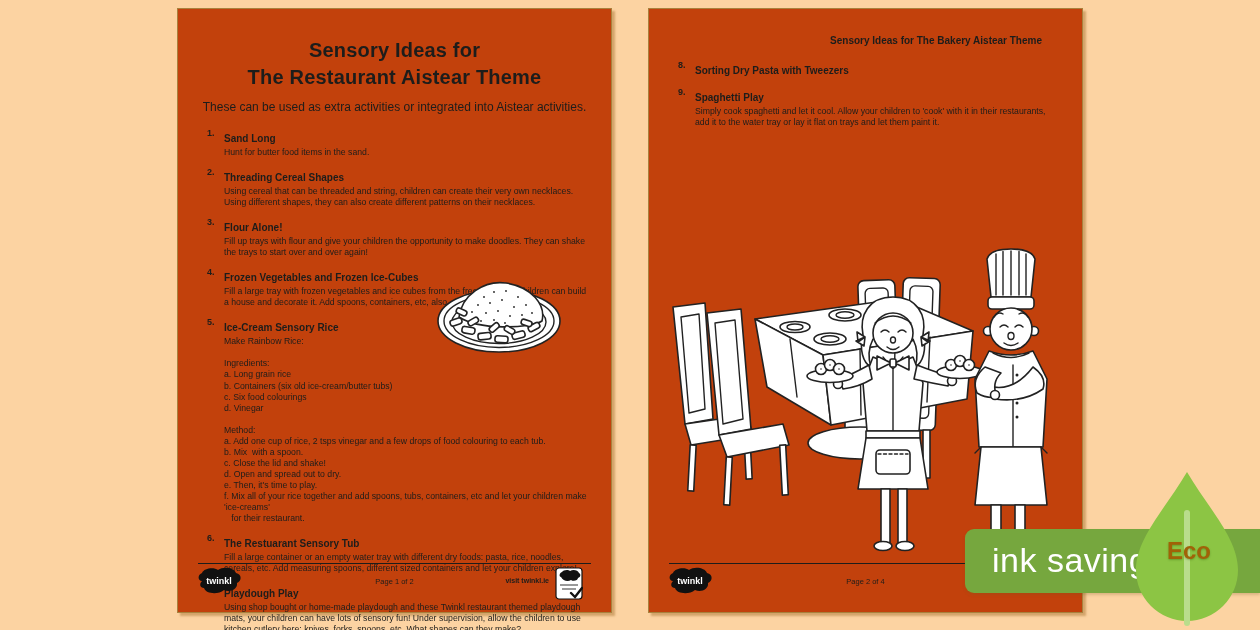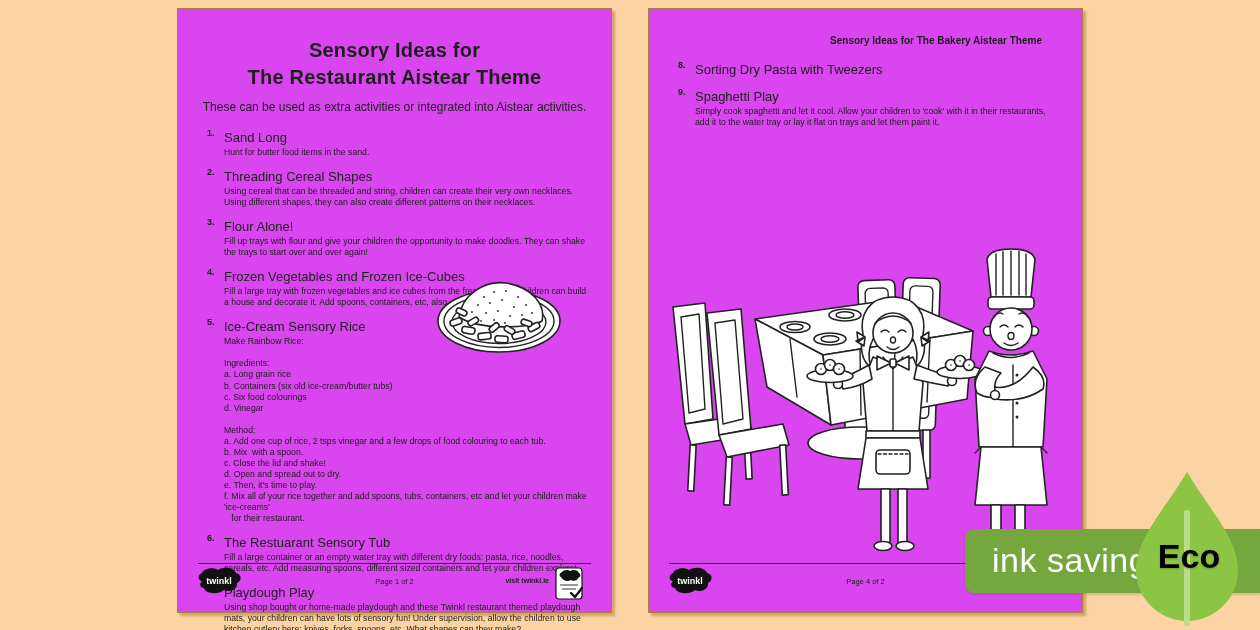--- a/index.html
+++ b/index.html
@@ -5,34 +5,34 @@
   * { margin:0; padding:0; box-sizing:border-box; }
   html,body { width:1260px; height:630px; overflow:hidden; }
   body {
     background:#fcd3a2;
     font-family:"Liberation Sans", sans-serif;
     color:#1d1d1b;
     position:relative;
   }
   .page {
     position:absolute; top:8px; width:435px; height:605px;
-    background:#d946ef;
+    background:#c2410c;
     border:1px solid #a9813d;
     box-shadow:3px 3px 2px rgba(176,126,62,.55);
   }
   .page-1 { left:177px; }
   .page-2 { left:648px; }
 
   
   .doc-title { text-align:center; margin-top:28px; font-weight:bold; font-size:20px; line-height:1.35; letter-spacing:.2px; }
   .doc-subtitle { text-align:center; margin-top:9px; font-size:12px; }
   .item-list { margin:14px 22px 0 29px; }
   .item { position:relative; padding-left:17px; margin-bottom:9px; }
   .item-num { position:absolute; left:0; top:0; font-weight:bold; font-size:9px; }
-  .item-title { font-weight:normal; font-size:13px; }
+  .item-title { font-weight:bold; font-size:10px; }
   .item-body { font-size:8.7px; line-height:1.27; white-space:pre-wrap; margin-top:1px; max-width:370px; }
 
   
   .p2-header { text-align:right; margin:26px 40px 13px 0; font-weight:bold; font-size:10px; }
 
   
   .footer-line { position:absolute; left:20px; right:20px; bottom:48px; border-top:1.6px solid #1d1d1b; }
   .footer-logo { position:absolute; left:16px; bottom:16px; width:50px; height:30px; }
   .footer-page { position:absolute; left:0; right:0; bottom:26px; text-align:center; font-size:7.5px; }
   .footer-visit { position:absolute; right:62px; bottom:28px; font-size:7px; font-weight:bold; }
@@ -51,21 +51,21 @@
     background:#76a73e; border-radius:9px 0 0 9px; z-index:10;
     box-shadow:0 2px 3px rgba(120,90,30,.25);
   }
   .eco-band-label {
     position:absolute; left:27px; top:0; height:64px; line-height:62px;
     color:#ffffff; font-size:34px; letter-spacing:.5px;
   }
   .eco-leaf { position:absolute; left:1128px; top:470px; width:118px; height:158px; z-index:11; }
   .eco-leaf-label {
     position:absolute; left:1146px; top:537px; width:86px; text-align:center;
-    color:#000000; font-size:34px; font-weight:bold; z-index:12;
+    color:#a16207; font-size:24px; font-weight:bold; z-index:12;
     text-shadow:0 1px 2px rgba(40,80,0,.35);
   }
 </style>
 </head>
 <body>
 
 <div class="page page-1">
   <div class="doc-title">
     <div>Sensory Ideas for</div>
     <div>The Restaurant Aistear Theme</div>
@@ -327,21 +327,21 @@
       <ellipse class="line" cx="339" cy="313" rx="9" ry="4.5"></ellipse>
       <ellipse class="line" cx="366" cy="313" rx="9" ry="4.5"></ellipse>
     </g>
   </svg>
 
   <div class="footer-line"></div>
   <svg class="footer-logo" viewBox="0 0 50 30">
     <path d="M8,15 C4,15 3,9 8,7 C10,2 20,1 24,4 C30,0 40,2 42,7 C48,8 48,15 43,17 C44,23 36,27 30,24 C24,29 12,28 10,22 C6,22 5,18 8,15 Z" fill="#111"></path>
     <text x="25" y="18" text-anchor="middle" font-size="9" font-weight="bold" fill="#fff" font-family="Liberation Sans, sans-serif">twinkl</text>
   </svg>
-  <div class="footer-page">Page 4 of 2</div>
+  <div class="footer-page">Page 2 of 4</div>
 </div>
 
 <div class="eco-band">
   <span class="eco-band-label">ink saving</span>
 </div>
 <svg class="eco-leaf" viewBox="0 0 118 158">
   <path d="M59,2 C38,38 8,68 8,100 a51,51 0 0 0 102,0 C110,68 80,38 59,2 Z" fill="#8cc544"></path>
   <rect x="56" y="40" width="6" height="116" rx="3" fill="#b9dd8c"></rect>
 </svg>
 <div class="eco-leaf-label">Eco</div>

